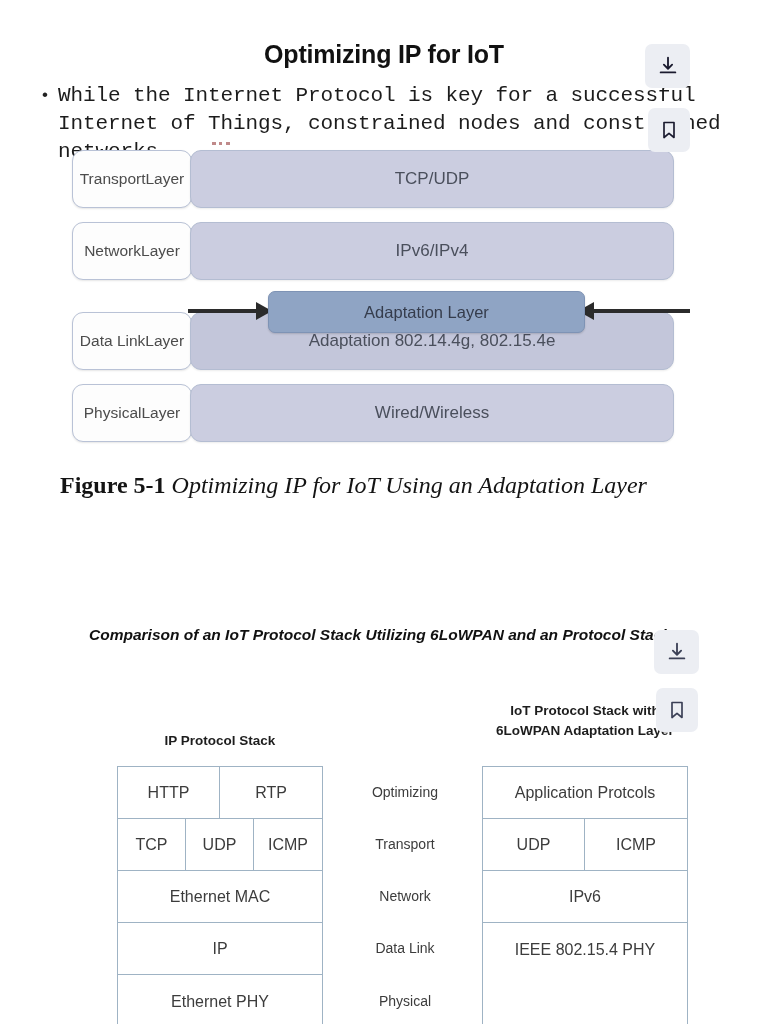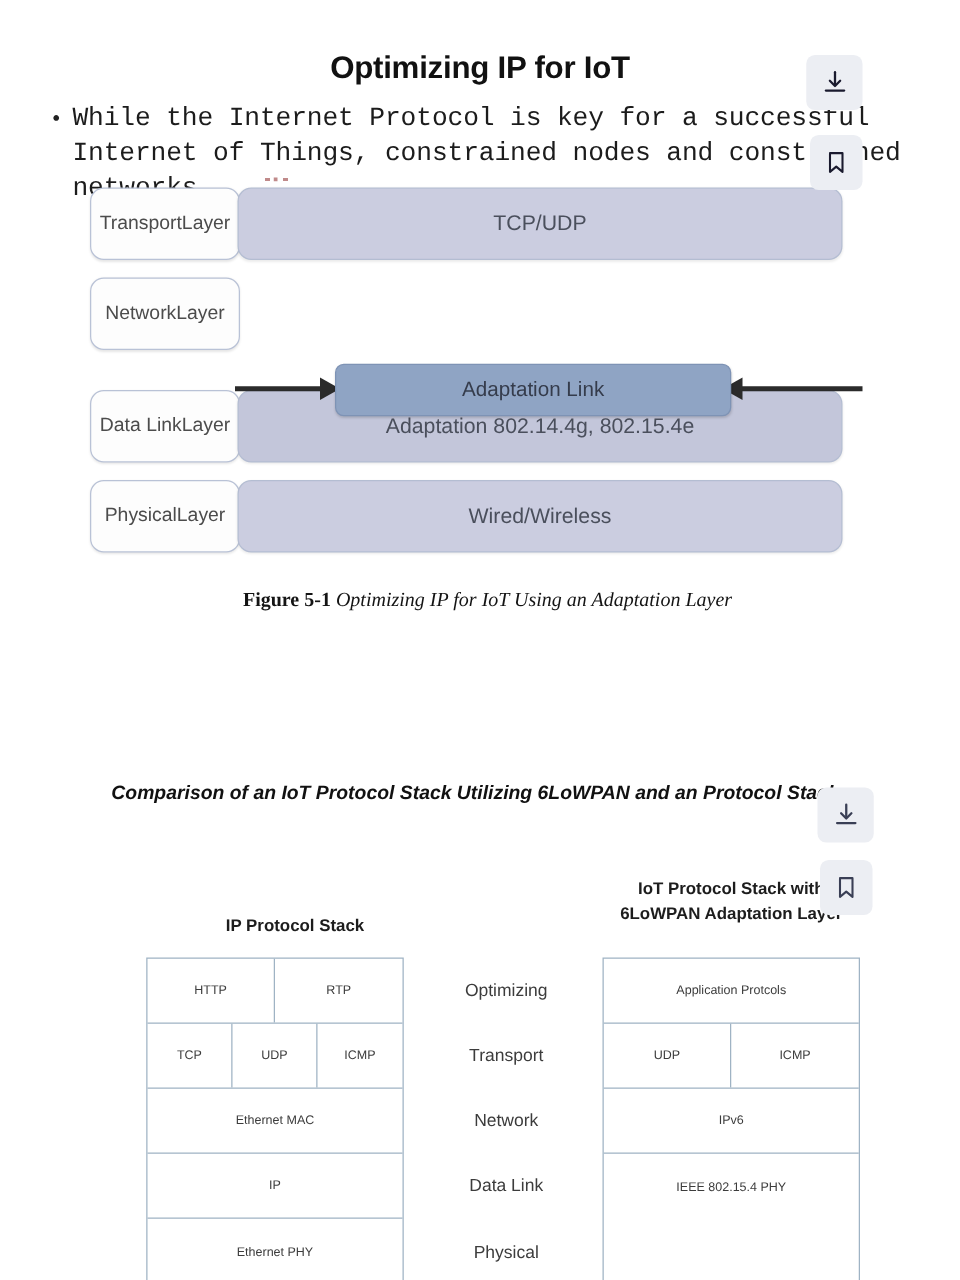--- a/index.html
+++ b/index.html
@@ -54,47 +54,47 @@
   }
   .arrow{position:absolute;top:18px;height:4px;background:#2b2b2b;}
   .arrow-l{left:128px;width:72px;}
   .arrow-r{left:530px;width:100px;}
   .arrow-head{position:absolute;top:11px;width:0;height:0;
      border-top:9px solid transparent;border-bottom:9px solid transparent;}
   .ah-right{left:196px;border-left:16px solid #2b2b2b;}
   .ah-left{left:518px;border-right:16px solid #2b2b2b;}
 
   .fig-caption{
-    position:absolute;left:60px;top:472px;width:660px;text-align:center;
-    font-family:"Liberation Serif", serif;font-size:16px;color:#141414;
+    position:absolute;left:60px;top:472px;width:660px;text-align:left;
+    font-family:"Liberation Serif", serif;font-size:24px;color:#141414;
   }
   .fig-caption b{font-weight:bold;}
   .fig-caption i{font-style:italic;}
 
   
   .slide2{position:absolute;left:0;top:600px;width:768px;height:424px;}
   .s2-title{
     position:absolute;left:70px;top:22px;width:620px;text-align:center;
     font-size:15.5px;font-weight:bold;font-style:italic;color:#111;line-height:26px;
   }
   .stack-head{
     position:absolute;font-size:13.5px;font-weight:bold;color:#1d1d1d;
     text-align:center;line-height:20px;
   }
-  .head-left{left:133px;top:131px;width:206px;text-align:center;}
+  .head-left{left:117px;top:131px;width:206px;text-align:center;}
   .head-right{left:470px;top:101px;width:230px;}
 
   .tbl{position:absolute;border:1.3px solid #9fb3c4;box-sizing:border-box;background:#fff;}
   .tbl-left{left:117px;top:166px;width:206px;height:262px;}
   .tbl-right{left:482px;top:166px;width:206px;height:262px;}
   .trow{display:flex;width:100%;box-sizing:border-box;border-bottom:1.3px solid #9fb3c4;}
   .trow:last-child{border-bottom:none;}
   .tcell{
     display:flex;align-items:center;justify-content:center;
-    font-size:10px;color:#3c3c3c;box-sizing:border-box;
+    font-size:16px;color:#3c3c3c;box-sizing:border-box;
     border-right:1.3px solid #9fb3c4;height:100%;
   }
   .tcell:last-child{border-right:none;}
 
   .mid-col{position:absolute;left:330px;top:166px;width:150px;height:262px;}
   .mid-lbl{
     position:absolute;left:0;width:150px;text-align:center;
     font-size:14px;color:#3c3c3c;display:flex;align-items:center;justify-content:center;
   }
 
@@ -133,28 +133,29 @@
             <span style="display: block;">Layer</span>
           </div>
         <div class="bar-box">TCP/UDP</div>
       </div>
 
       <div class="layer-row" style="top:72px;">
         <div class="lbl-box">
             <span style="display: block;">Network</span>
             <span style="display: block;">Layer</span>
           </div>
+        <div class="bar-box">IPv6/IPv4</div>
       </div>
 
       <div class="adapt-wrap">
         <div class="arrow arrow-l"></div>
         <div class="arrow-head ah-right"></div>
         <div class="arrow arrow-r"></div>
         <div class="arrow-head ah-left"></div>
-        <div class="adapt-box">Adaptation Link</div>
+        <div class="adapt-box">Adaptation Layer</div>
       </div>
 
       <div class="layer-row" style="top:162px;">
         <div class="lbl-box">
             <span style="display: block;">Data Link</span>
             <span style="display: block;">Layer</span>
           </div>
         <div class="bar-box darker">Adaptation 802.14.4g, 802.15.4e</div>
       </div>
 

